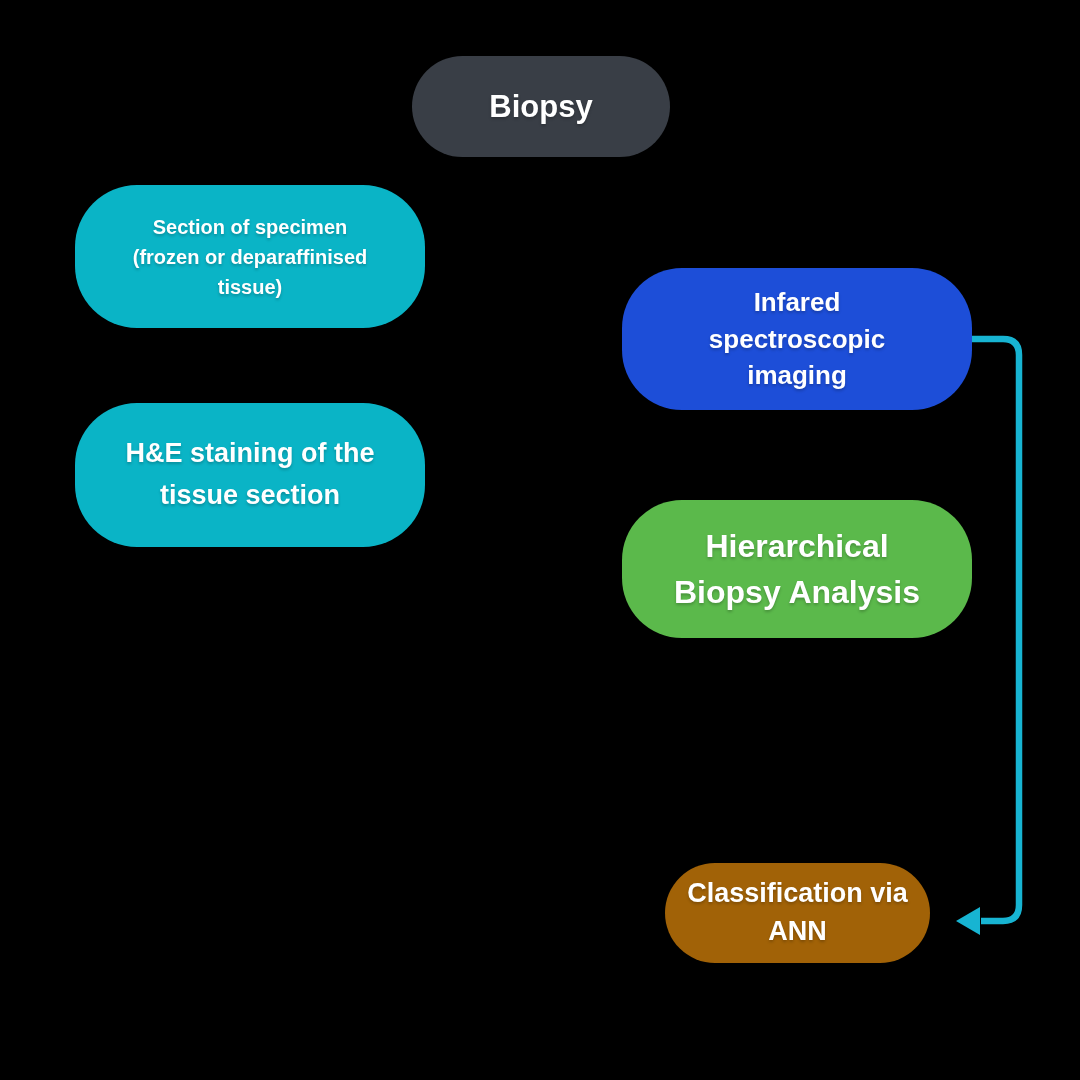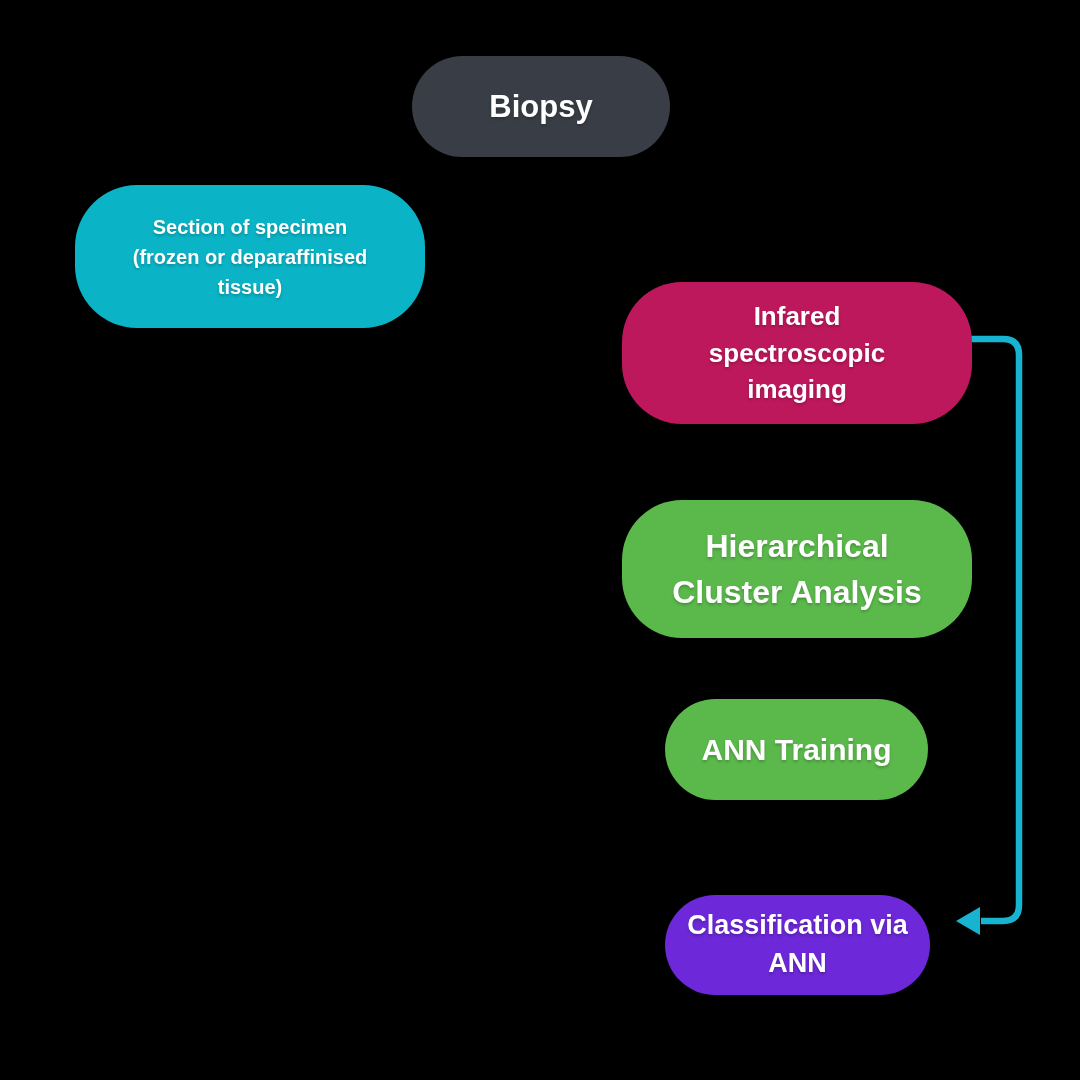--- a/index.html
+++ b/index.html
@@ -66,36 +66,37 @@
   <div class="node" id="n-biopsy" style="background-color: rgb(57, 62, 70);">
     <span class="label">Biopsy</span>
   </div>
 
   <div class="node" id="n-section" style="background-color: rgb(10, 180, 198);">
     <span class="label">Section of specimen
 (frozen or deparaffinised
 tissue)</span>
   </div>
 
+  <div class="node" id="n-he-staining" style="background-color: rgb(10, 180, 198);">
+    <span class="label">H&amp;E staining of the
+tissue section</span>
+  </div>
 
 
 
-  <div class="node" id="n-infrared" style="background-color: #be185d; margin-top: 14px;">
+  <div class="node" id="n-infrared" style="background-color: #1d4ed8;">
     <span class="label">Infared
 spectroscopic
 imaging</span>
   </div>
 
   <div class="node" id="n-hca" style="background-color: rgb(91, 185, 75);">
     <span class="label">Hierarchical
-Cluster Analysis</span>
+Biopsy Analysis</span>
   </div>
 
-  <div class="node" id="n-ann-training" style="background-color: rgb(91, 185, 75);">
-    <span class="label">ANN Training</span>
-  </div>
 
-  <div class="node" id="n-classification" style="background-color: #6d28d9; margin-top: 32px;">
+  <div class="node" id="n-classification" style="background-color: #a16207;">
     <span class="label">Classification via
 ANN</span>
   </div>
 
 </div>
 
 </body></html>

